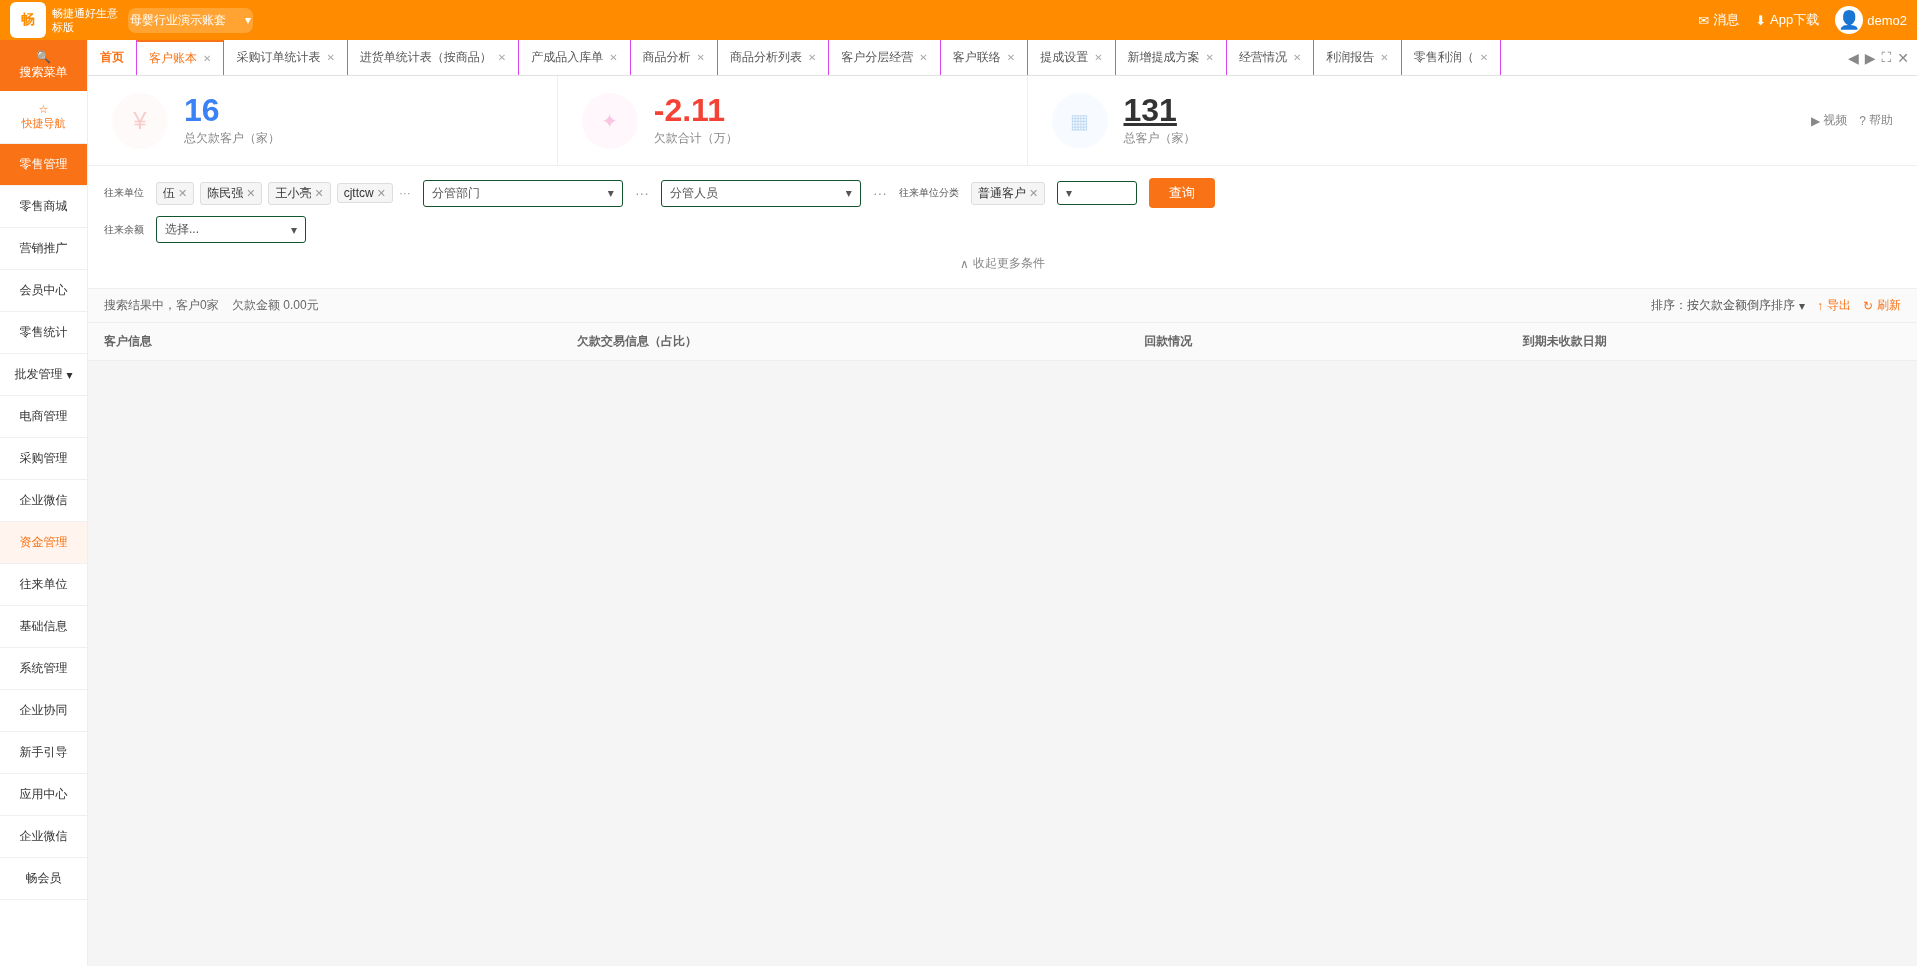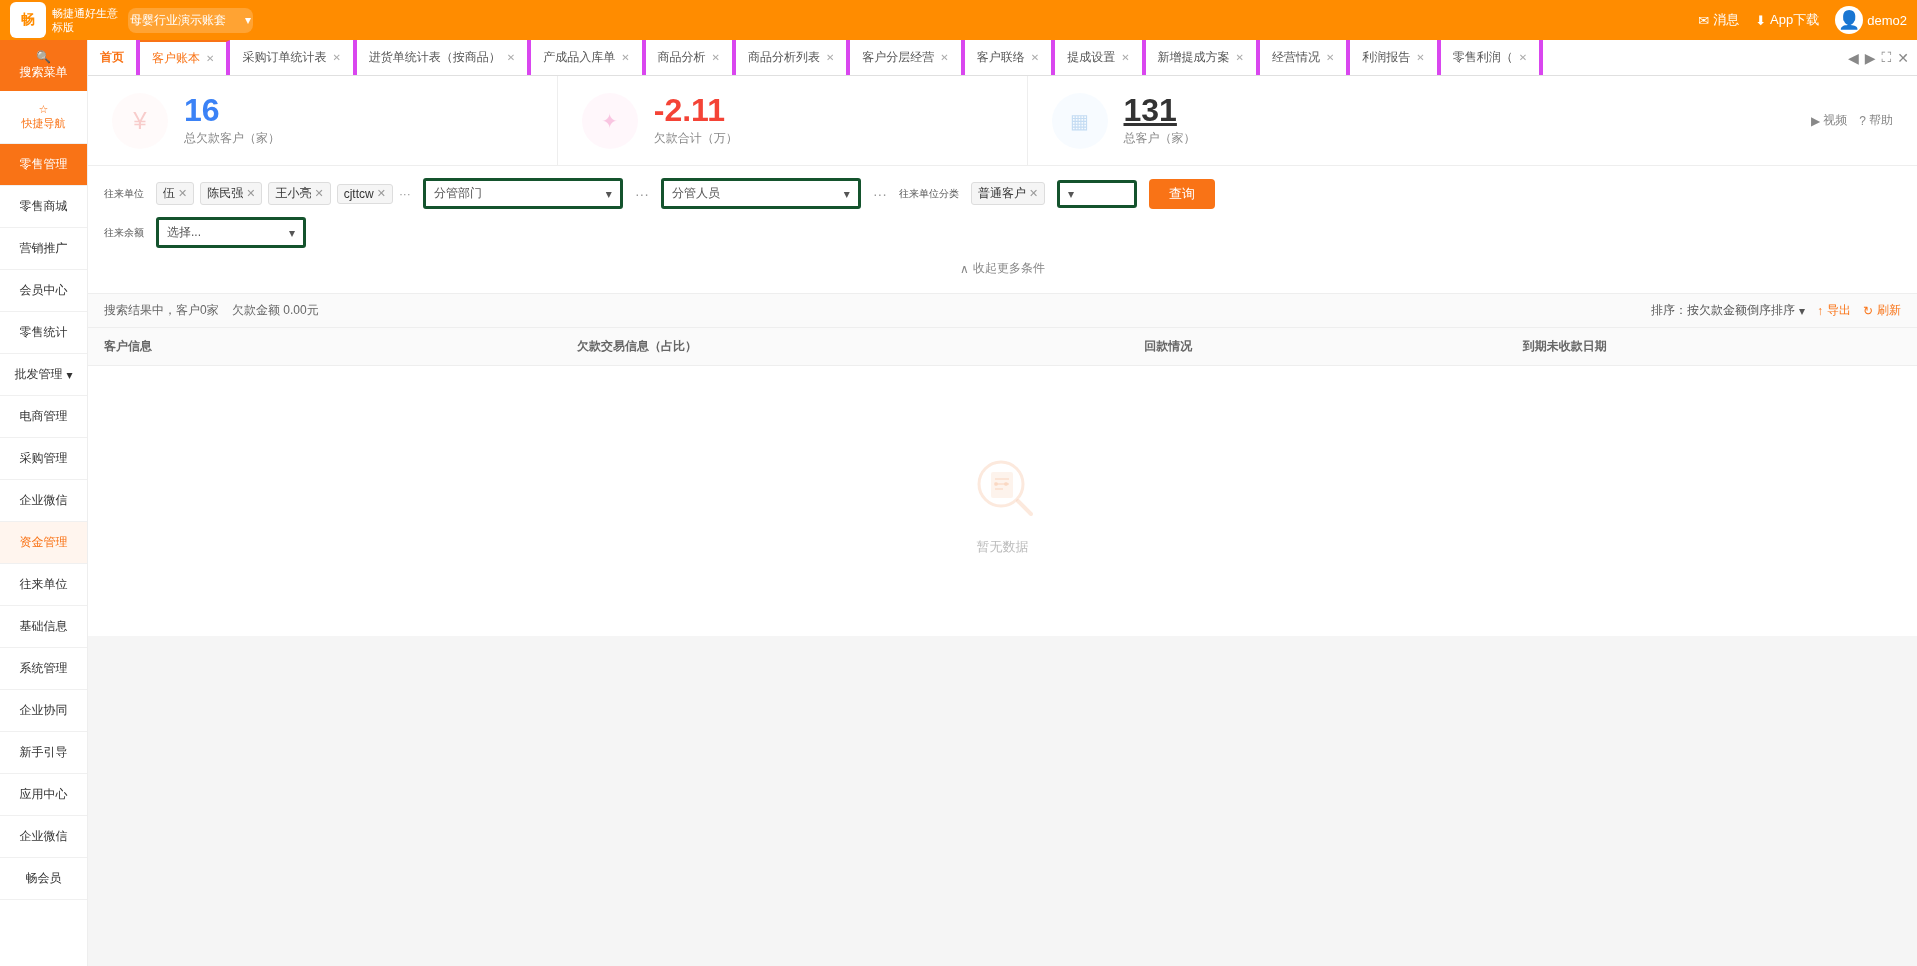--- a/index.html
+++ b/index.html
@@ -24,21 +24,21 @@
     .sidebar-search { background: #f97316; color: white; text-align: center; padding: 10px 0; font-size: 12px; cursor: pointer; }
     .sidebar-nav-item { padding: 12px 8px; text-align: center; font-size: 12px; color: #333; cursor: pointer; border-bottom: 1px solid #f0f0f0; }
     .sidebar-nav-item.active { background: #f97316; color: white; }
     .sidebar-nav-item.active-sub { background: #fff5ee; color: #f97316; }
 
     
     .content-area { flex: 1; display: flex; flex-direction: column; overflow: hidden; }
 
     
     .tab-bar { background: #fff; border-bottom: 1px solid #e0e0e0; display: flex; align-items: center; height: 36px; overflow: hidden; flex-shrink: 0; }
-    .tab { display: flex; align-items: center; padding: 14px 12px; height: 100%; font-size: 12px; color: #555; cursor: pointer; border-right: 4px solid #d946ef; white-space: nowrap; gap: 4px; }
+    .tab { display: flex; align-items: center; padding: 14px 12px; height: 100%; font-size: 12px; color: #555; cursor: pointer; border-right: 1px solid #d946ef; white-space: nowrap; gap: 4px; }
     .tab.active { background: #fff; color: #f97316; border-top: 2px solid #f97316; }
     .tab.home { color: #f97316; font-weight: bold; }
     .tab-close { font-size: 10px; color: #aaa; margin-left: 2px; cursor: pointer; }
     .tab-bar-actions { margin-left: auto; display: flex; align-items: center; padding: 0 8px; gap: 6px; }
     .tab-bar-btn { cursor: pointer; color: #888; font-size: 14px; }
 
     
     .page-content { flex: 1; overflow-y: auto; background: #f5f5f5; }
 
     
@@ -58,21 +58,21 @@
     .stat-help-item { display: flex; align-items: center; gap: 3px; cursor: pointer; }
 
     
     .filter-area { background: white; padding: 12px 16px; border-bottom: 1px solid #eee; }
     .filter-row { display: flex; align-items: center; gap: 12px; margin-bottom: 8px; flex-wrap: wrap; }
     .filter-label { font-size: 10px; color: #555; white-space: nowrap; }
     .filter-tags { display: flex; align-items: center; gap: 6px; flex-wrap: wrap; }
     .filter-tag { display: flex; align-items: center; background: #f5f5f5; border: 1px solid #ddd; border-radius: 3px; padding: 2px 6px; font-size: 12px; color: #333; gap: 3px; }
     .filter-tag-close { color: #999; cursor: pointer; font-size: 11px; }
     .filter-more { color: #999; font-size: 12px; cursor: pointer; }
-    .filter-select { display: flex; align-items: center; border: 3px solid #14532d; border-radius: 3px; padding: 4px 8px; font-size: 12px; color: #555; background: white; cursor: pointer; gap: 12px; min-width: 120px; }
+    .filter-select { display: flex; align-items: center; border: 1px solid #14532d; border-radius: 3px; padding: 4px 8px; font-size: 12px; color: #555; background: white; cursor: pointer; gap: 12px; min-width: 120px; }
     .filter-select-wide { min-width: 200px; }
     .filter-dots { color: #999; font-size: 14px; cursor: pointer; }
     .filter-collapse { display: flex; align-items: center; gap: 4px; color: #888; font-size: 12px; cursor: pointer; width: 100%; justify-content: center; padding: 4px 0; }
     .query-btn { background: #f97316; color: white; border: none; border-radius: 4px; padding: 6px 20px; font-size: 13px; cursor: pointer; }
 
     
     .result-bar { background: #fafafa; padding: 8px 16px; border-bottom: 1px solid #eee; display: flex; align-items: center; justify-content: space-between; font-size: 12px; color: #666; }
     .result-actions { display: flex; align-items: center; gap: 12px; }
     .result-action { display: flex; align-items: center; gap: 4px; cursor: pointer; color: #f97316; font-size: 12px; }
     .result-sort { display: flex; align-items: center; gap: 4px; color: #555; font-size: 12px; }
@@ -377,34 +377,17 @@
         </div>
 
         <div class="table-container">
           <div class="table-header">
             <div class="table-col-1">客户信息</div>
             <div class="table-col-2">欠款交易信息（占比）</div>
             <div class="table-col-3">回款情况</div>
             <div class="table-col-4">到期未收款日期</div>
           </div>
 
-          <div class="empty-state">
-            <div class="empty-icon">
-              <svg viewBox="0 0 80 80" width="80" height="80">
-
-                <ellipse cx="38" cy="38" rx="22" ry="22" fill="none" stroke="#f4a87a" stroke-width="3" opacity="0.5"></ellipse>
-                <rect x="28" y="26" width="22" height="26" rx="2" fill="#f4c4a0" opacity="0.4"></rect>
-                <line x1="32" y1="33" x2="46" y2="33" stroke="#f4a87a" stroke-width="2" opacity="0.5"></line>
-                <line x1="32" y1="38" x2="46" y2="38" stroke="#f4a87a" stroke-width="2" opacity="0.5"></line>
-                <line x1="32" y1="43" x2="40" y2="43" stroke="#f4a87a" stroke-width="2" opacity="0.5"></line>
-                <line x1="55" y1="55" x2="68" y2="68" stroke="#f4a87a" stroke-width="4" stroke-linecap="round" opacity="0.5"></line>
-
-                <circle cx="33" cy="38" r="2" fill="#f4a87a" opacity="0.7"></circle>
-                <circle cx="43" cy="38" r="2" fill="#f4a87a" opacity="0.7"></circle>
-              </svg>
-            </div>
-            <span>暂无数据</span>
-          </div>
         </div>
       </div>
     </div>
   </div>
 </div>
 
 </body></html>

